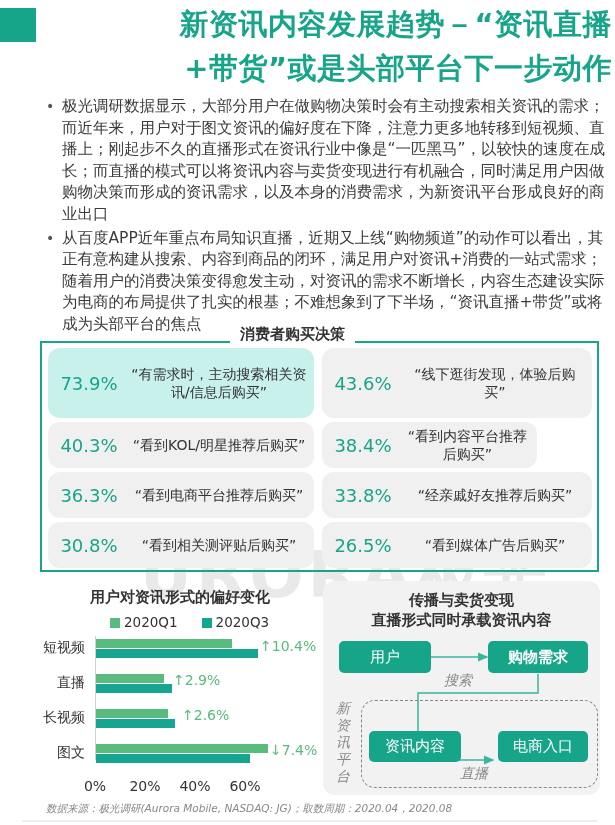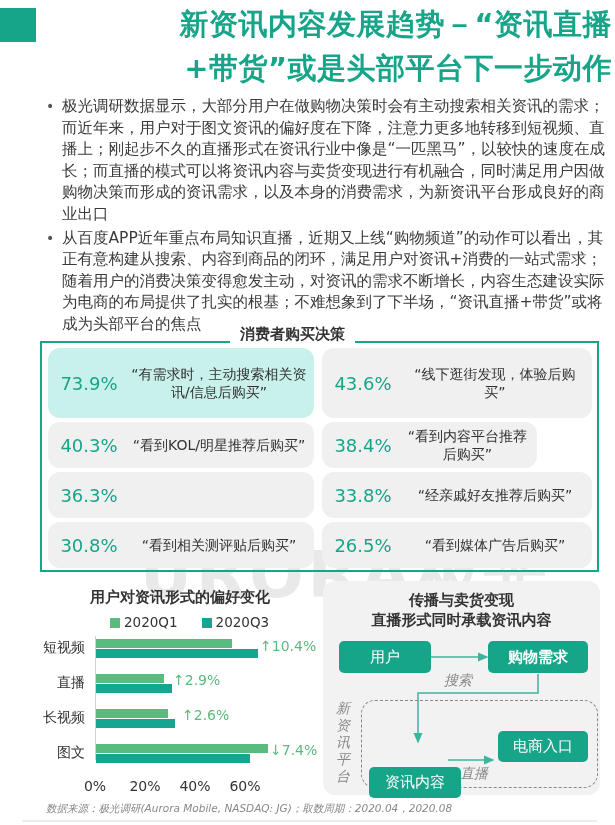--- a/index.html
+++ b/index.html
@@ -78,20 +78,21 @@
 <div class="cell" style="left:48px;top:422px;width:266px;height:46px;">
   <span class="pct">40.3%</span>
   <span class="txt">“看到KOL/明星推荐后购买”</span>
 </div>
 <div class="cell" style="left:322px;top:422px;width:215px;height:46px;">
   <span class="pct">38.4%</span>
   <span class="txt">“看到内容平台推荐后购买”</span>
 </div>
 <div class="cell" style="left:48px;top:472px;width:266px;height:46px;">
   <span class="pct">36.3%</span>
+  <span class="txt">“看到电商平台推荐后购买”</span>
 </div>
 <div class="cell" style="left:322px;top:472px;width:270px;height:46px;">
   <span class="pct">33.8%</span>
   <span class="txt">“经亲戚好友推荐后购买”</span>
 </div>
 <div class="cell" style="left:48px;top:522px;width:266px;height:46px;">
   <span class="pct">30.8%</span>
   <span class="txt">“看到相关测评贴后购买”</span>
 </div>
 <div class="cell" style="left:322px;top:522px;width:270px;height:46px;">
@@ -149,18 +150,18 @@
   <line x1="125" y1="179" x2="170" y2="179" stroke="#3bb59d" stroke-width="1.5" marker-end="url(#arr)"></line>
 </svg>
 
 <div class="fbox" style="left:339px;top:641px;width:92px;height:32px;">用户</div>
 <div class="fbox" style="left:488px;top:641px;width:100px;height:32px;font-weight:bold;">购物需求</div>
 <div class="italic-lbl" style="left:444px;top:672px">搜索</div>
 
 <div class="abs dashed"></div>
 <div class="abs side-label">新资讯平台</div>
 
-<div class="fbox" style="left:369px;top:767px;width:92px;height:31px;">资讯内容</div>
+<div class="fbox" style="left:369px;top:731px;width:92px;height:31px;">资讯内容</div>
 <div class="fbox" style="left:498px;top:731px;width:90px;height:31px;">电商入口</div>
 <div class="italic-lbl" style="left:460px;top:765px">直播</div>
 
 <div class="abs source">数据来源：极光调研(Aurora Mobile, NASDAQ: JG)；取数周期：2020.04，2020.08</div>
 <div class="abs bottom-rule"></div>
 
 </body></html>

